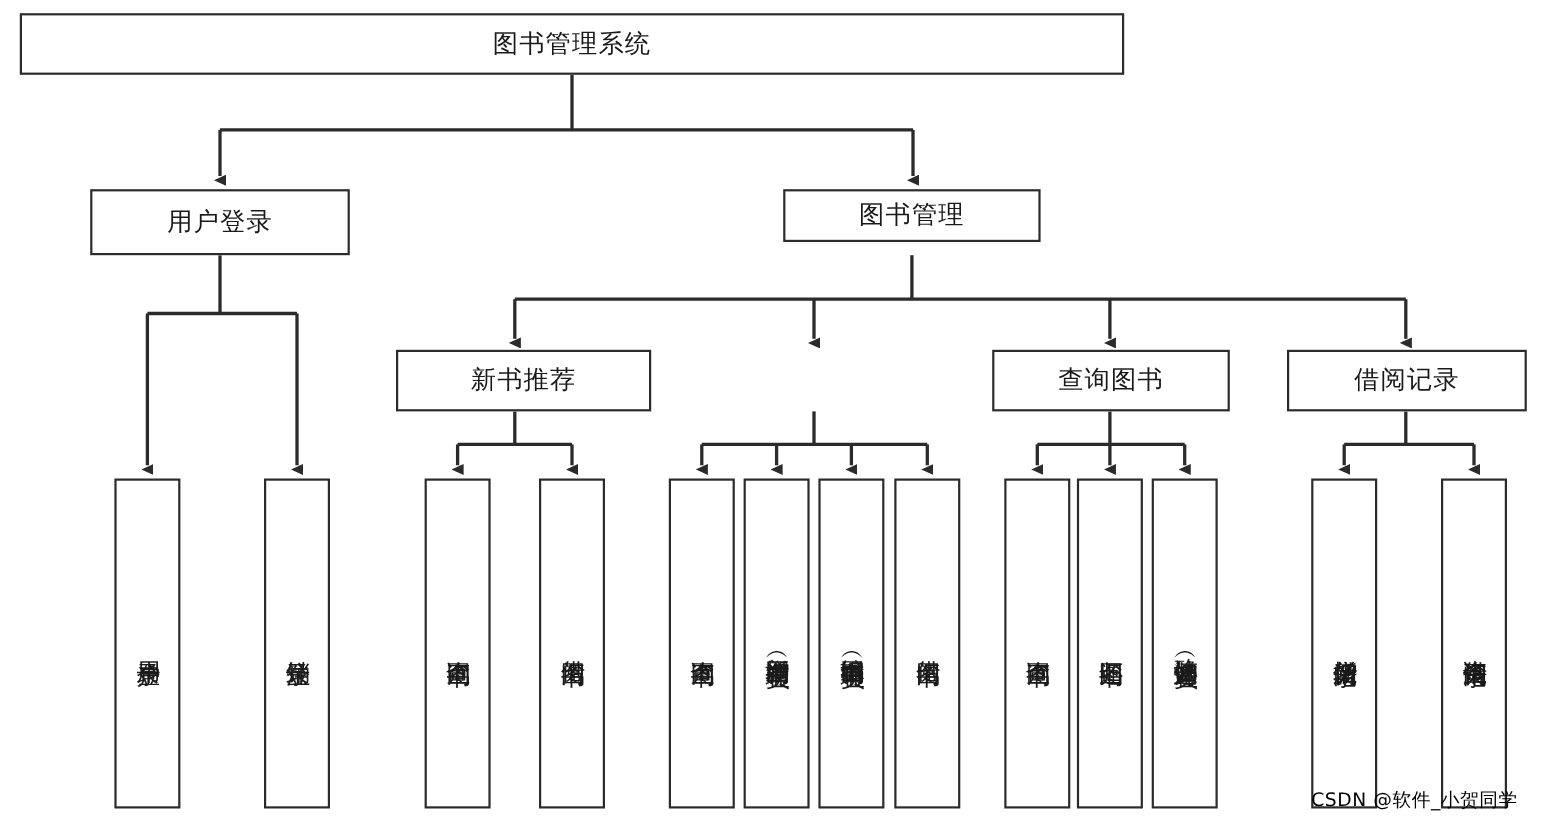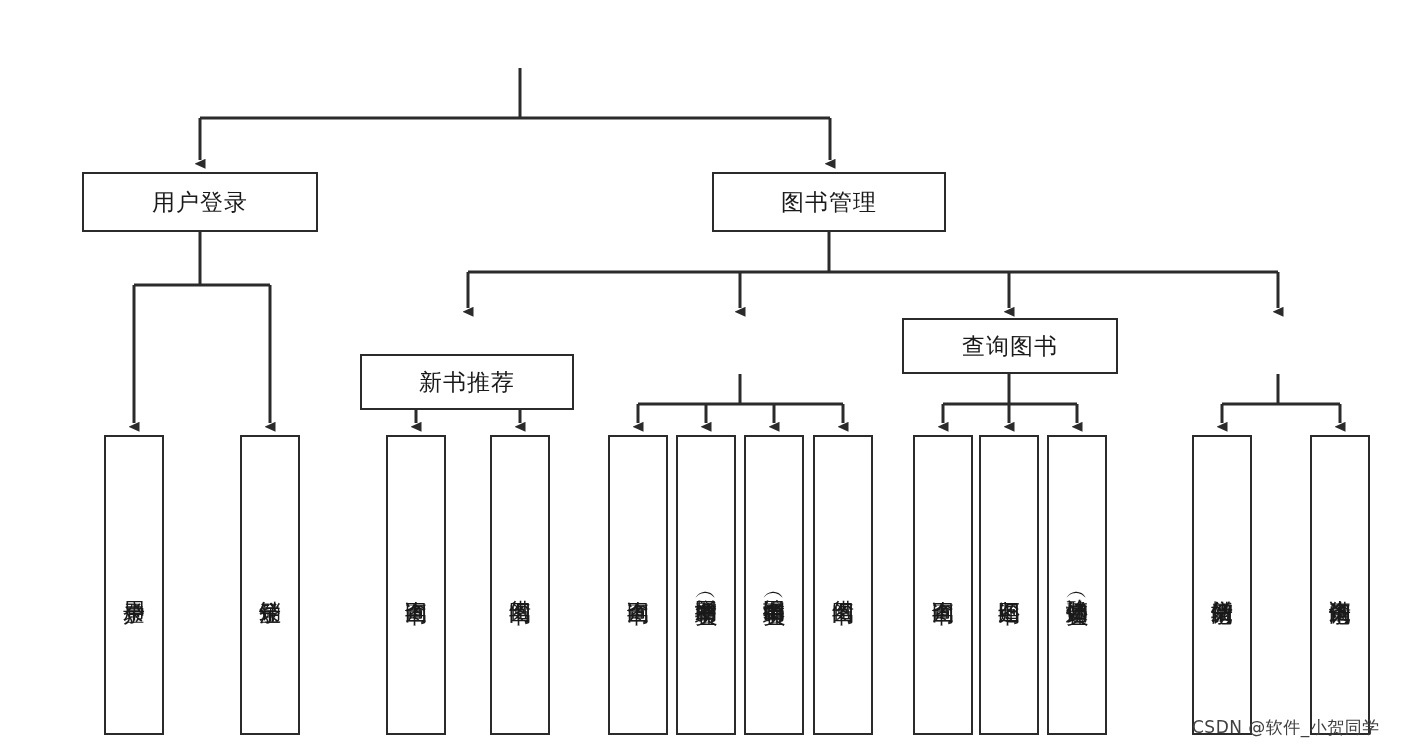--- a/index.html
+++ b/index.html
@@ -51,21 +51,21 @@
     text-orientation: upright;
     -webkit-writing-mode: vertical-rl;
     white-space: normal;
     padding: 4px 0;
   }
   .node-v > span {
     display: block;
   }
   .watermark {
     position: absolute;
-    color: #404040;
+    color: #000000;
     font-size: 17px;
     letter-spacing: 0.5px;
     white-space: nowrap;
     z-index: 5;
   }
 </style>
 </head>
 <body>
 
 <div id="canvas">
@@ -113,33 +113,39 @@
       <path d="M1009,404 L1009,423" marker-end="url(#arrow)"></path>
       <path d="M1077,404 L1077,423" marker-end="url(#arrow)"></path>
 
       <path d="M1278,374 L1278,404"></path>
       <path d="M1222,404 L1340,404"></path>
       <path d="M1222,404 L1222,423" marker-end="url(#arrow)"></path>
       <path d="M1340,404 L1340,423" marker-end="url(#arrow)"></path>
     </g>
   </svg>
 
+  <div class="node node-h" style="left:18px; top:12px; width:1004px; height:56px;">
+    <span>图书管理系统</span>
+  </div>
 
   <div class="node node-h" style="left:82px; top:172px; width:236px; height:60px;">
     <span>用户登录</span>
   </div>
-  <div class="node node-h" style="left:712px; top:172px; width:234px; height:60px;">
+  <div class="node node-h" style="left:712px; top:172px; width:234px; height:48px;">
     <span>图书管理</span>
   </div>
 
-  <div class="node node-h" style="left:360px; top:318px; width:214px; height:56px;margin-top:36px;">
+  <div class="node node-h" style="left:360px; top:318px; width:232px; height:56px;">
     <span>新书推荐</span>
   </div>
   <div class="node node-h" style="left:902px; top:318px; width:216px; height:56px;">
     <span>查询图书</span>
+  </div>
+  <div class="node node-h" style="left:1170px; top:318px; width:218px; height:56px;">
+    <span>借阅记录</span>
   </div>
 
   <div class="node node-v" style="left:104px; top:435px; width:60px; height:300px;">
     <span>用户登录</span>
   </div>
   <div class="node node-v" style="left:240px; top:435px; width:60px; height:300px;">
     <span>注销登录</span>
   </div>
 
   <div class="node node-v" style="left:386px; top:435px; width:60px; height:300px;">

